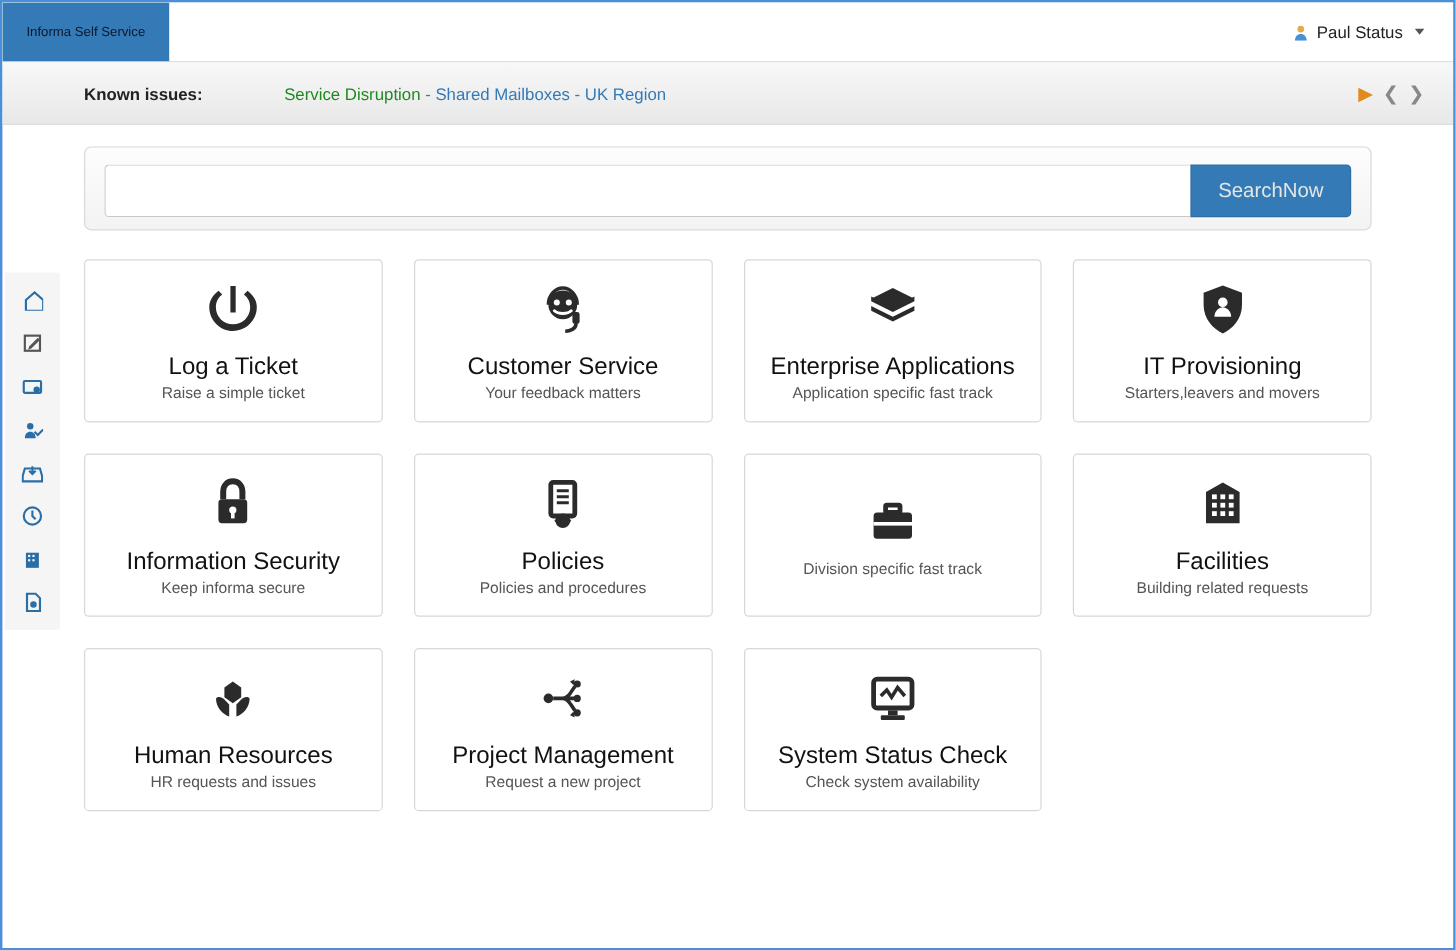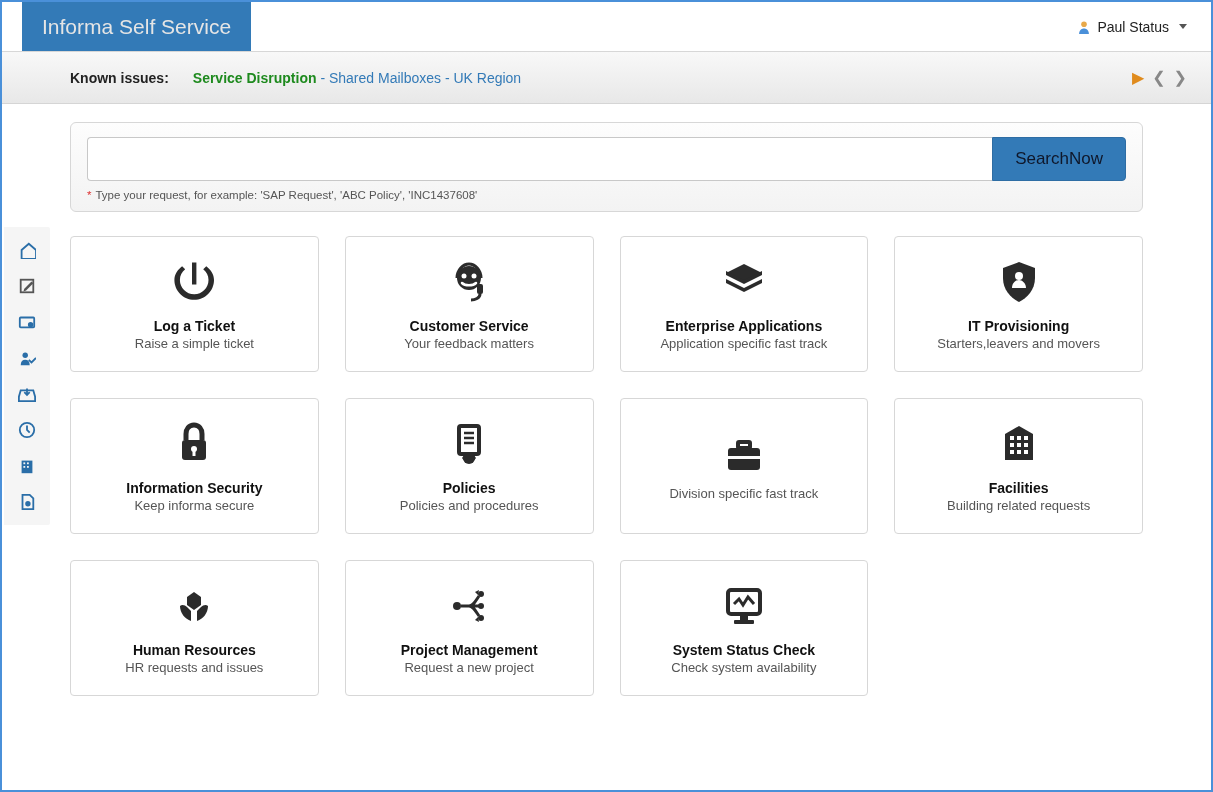--- a/index.html
+++ b/index.html
@@ -16,27 +16,26 @@
   
   .topnav {
     display: flex;
     align-items: stretch;
     height: 50px;
     background: #fff;
     border-bottom: 1px solid #d7d7d7;
   }
   .brand {
     background: #337ab7;
-    color: #e5e5e5;
-    font-size: 21px;
+    color: #0f172a;
+    font-size: 11px;
     display: flex;
     align-items: center;
     padding: 0 20px;
     white-space: nowrap;
-    margin-left: 20px;
   }
   .nav-links {
     display: flex;
     align-items: center;
   }
   .nav-link {
     padding: 0 18px;
     height: 100%;
     display: flex;
     align-items: center;
@@ -61,21 +60,21 @@
   .issues-bar {
     background: linear-gradient(#f8f8f8,#e8e8e8);
     border-bottom: 1px solid #d5d5d5;
     height: 52px;
     display: flex;
     align-items: center;
     padding: 0 24px 0 68px;
     font-size: 14px;
   }
   .issues-label { font-weight: bold; color:#222; margin-right:24px;}
-  .issue-kind { color:#1e8a1e; font-weight: bold; }
+  .issue-kind { color:#1e8a1e; font-weight: normal; margin-left: 44px; }
   .issue-detail { color:#337ab7; }
   .issues-nav { margin-left:auto; display:flex; align-items:center; gap:8px; color:#888; font-size:16px;}
   .play { color:#e08b1d; }
 
   
   .search-wrap {
     margin: 18px 68px 0 68px;
     border: 1px solid #d7d7d7;
     border-radius: 6px;
     background: linear-gradient(#fdfdfd,#f3f3f3);
@@ -87,21 +86,21 @@
     height: 44px;
     border: 1px solid #c8c8c8;
     border-right: none;
     border-radius: 4px 0 0 4px;
     padding: 0 12px;
     font-size: 15px;
     outline: none;
   }
   .search-btn {
     background: #337ab7;
-    color:#0f172a;
+    color:#e5e5e5;
     border:1px solid #2e6da4;
     border-radius: 0 4px 4px 0;
     padding: 0 22px;
     font-size: 17px;
     cursor:pointer;
   }
   .search-hint { font-size: 11.5px; color:#555; margin-top:8px; }
   .search-hint .star { color:#d33; margin-right:4px; }
 
   
@@ -139,21 +138,21 @@
     height: 136px;
     display:flex;
     flex-direction:column;
     align-items:center;
     justify-content:center;
     text-align:center;
     cursor:pointer;
     padding: 10px 8px;
   }
   .card svg { width:48px; height:48px; fill:#2b2b2b; }
-  .card-title { font-size: 14px; font-weight: bold; color:#111; margin-top:8px; }
+  .card-title { font-size: 20px; font-weight: normal; color:#111; margin-top:8px; }
   .card-sub { font-size: 13px; color:#555; margin-top:2px; }
 </style>
 </head>
 <body>
 
 <svg width="0" height="0" style="position:absolute">
   <defs>
     <g id="ic-power">
         <path d="M24 4v20h-4V4h4zM11 7.5l2.8 2.8C10.7 12.6 9 16.1 9 20c0 7.2 5.8 13 13 13s13-5.8 13-13c0-3.9-1.7-7.4-4.8-9.7L33 7.5C37.3 10.7 40 15.1 40 20c0 9.9-8.1 18-18 18S4 29.9 4 20c0-4.9 2.7-9.3 7-12.5z" transform="scale(1.1)"></path>
       </g>
@@ -302,21 +301,20 @@
     <span>❮</span>
     <span>❯</span>
   </div>
 </div>
 
 <div class="search-wrap">
   <div class="search-row">
     <input class="search-input" value="" style="">
     <button class="search-btn">SearchNow</button>
   </div>
-  <div class="search-hint"><span class="star">*</span><span>Type your request, for example: 'SAP Request', 'ABC Policy', 'INC1437608'</span></div>
 </div>
 
 <div class="leftrail">
   <div class="rail-item">
       <svg viewBox="0 0 20 20" style="color:#2a6ea8">
         <use href="#r-home"></use>
       </svg>
     </div>
   <div class="rail-item">
       <svg viewBox="0 0 20 20" style="color:#555">

